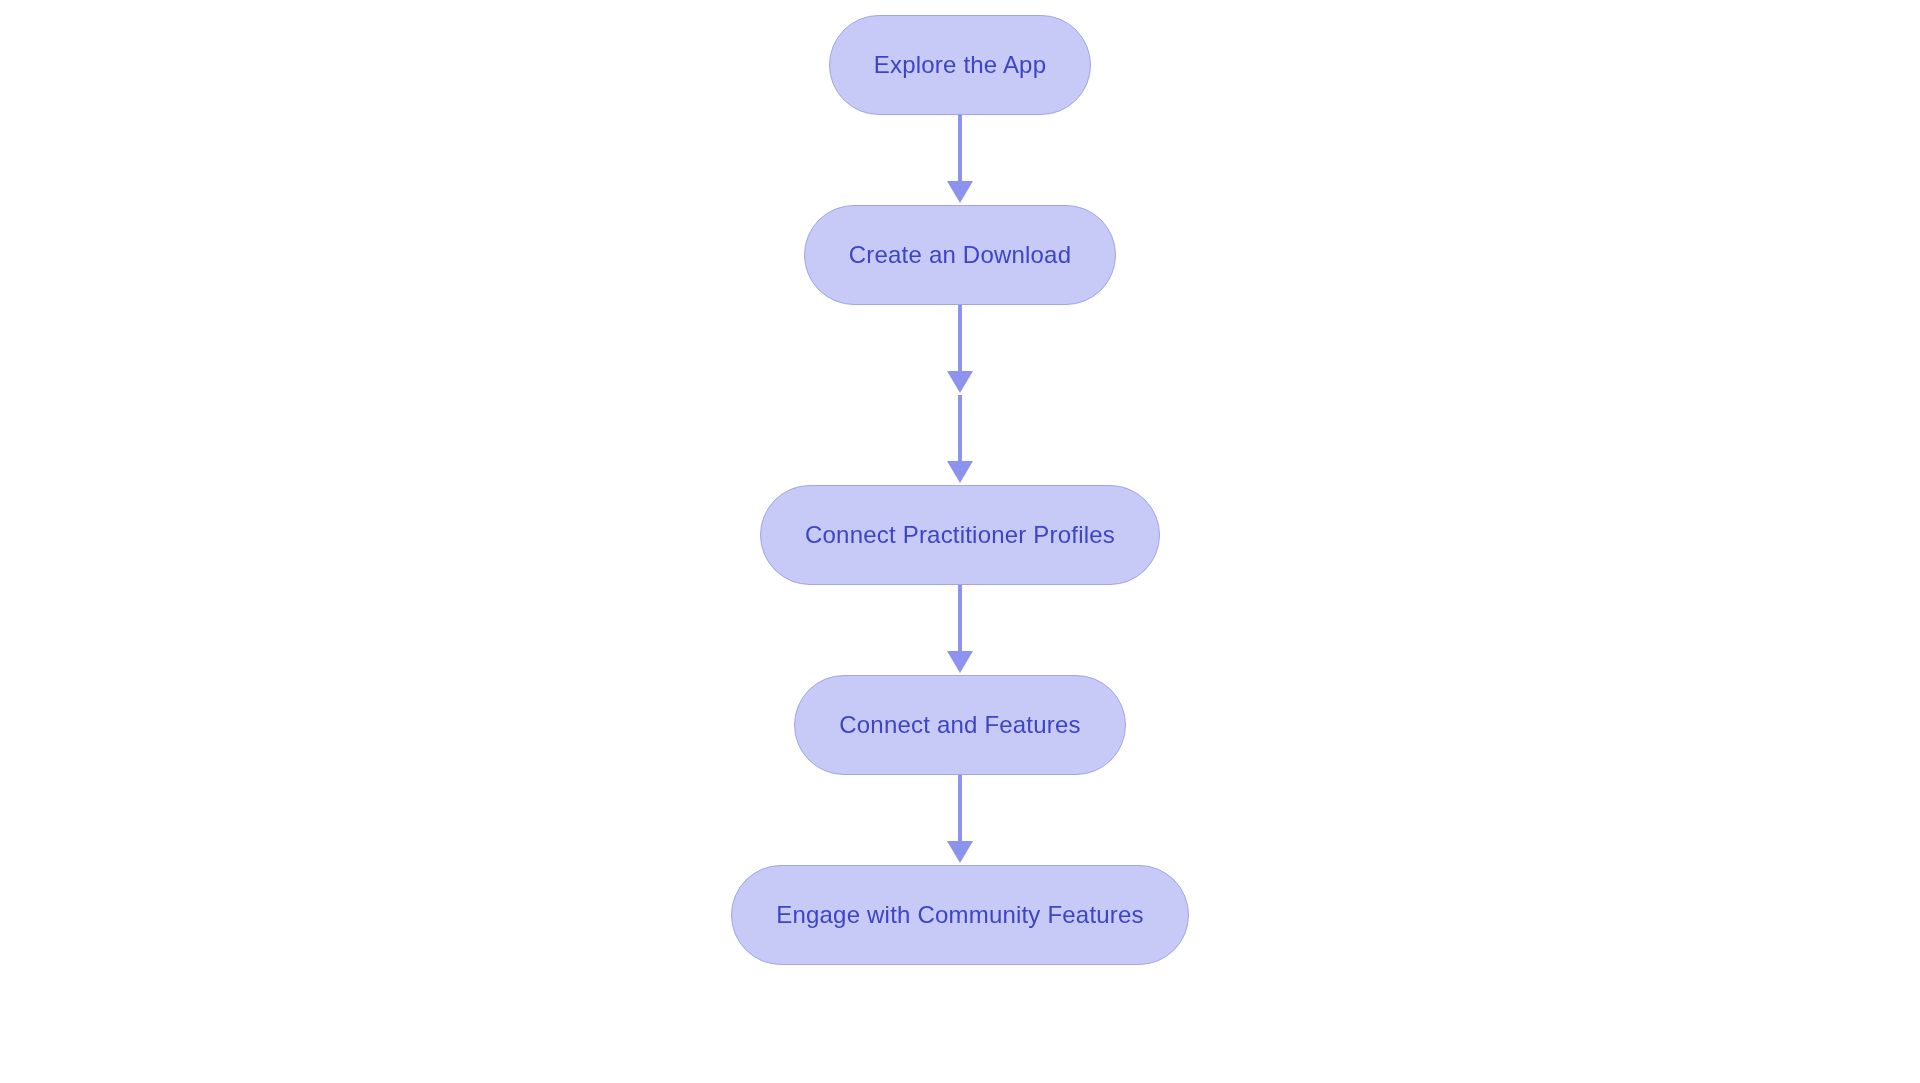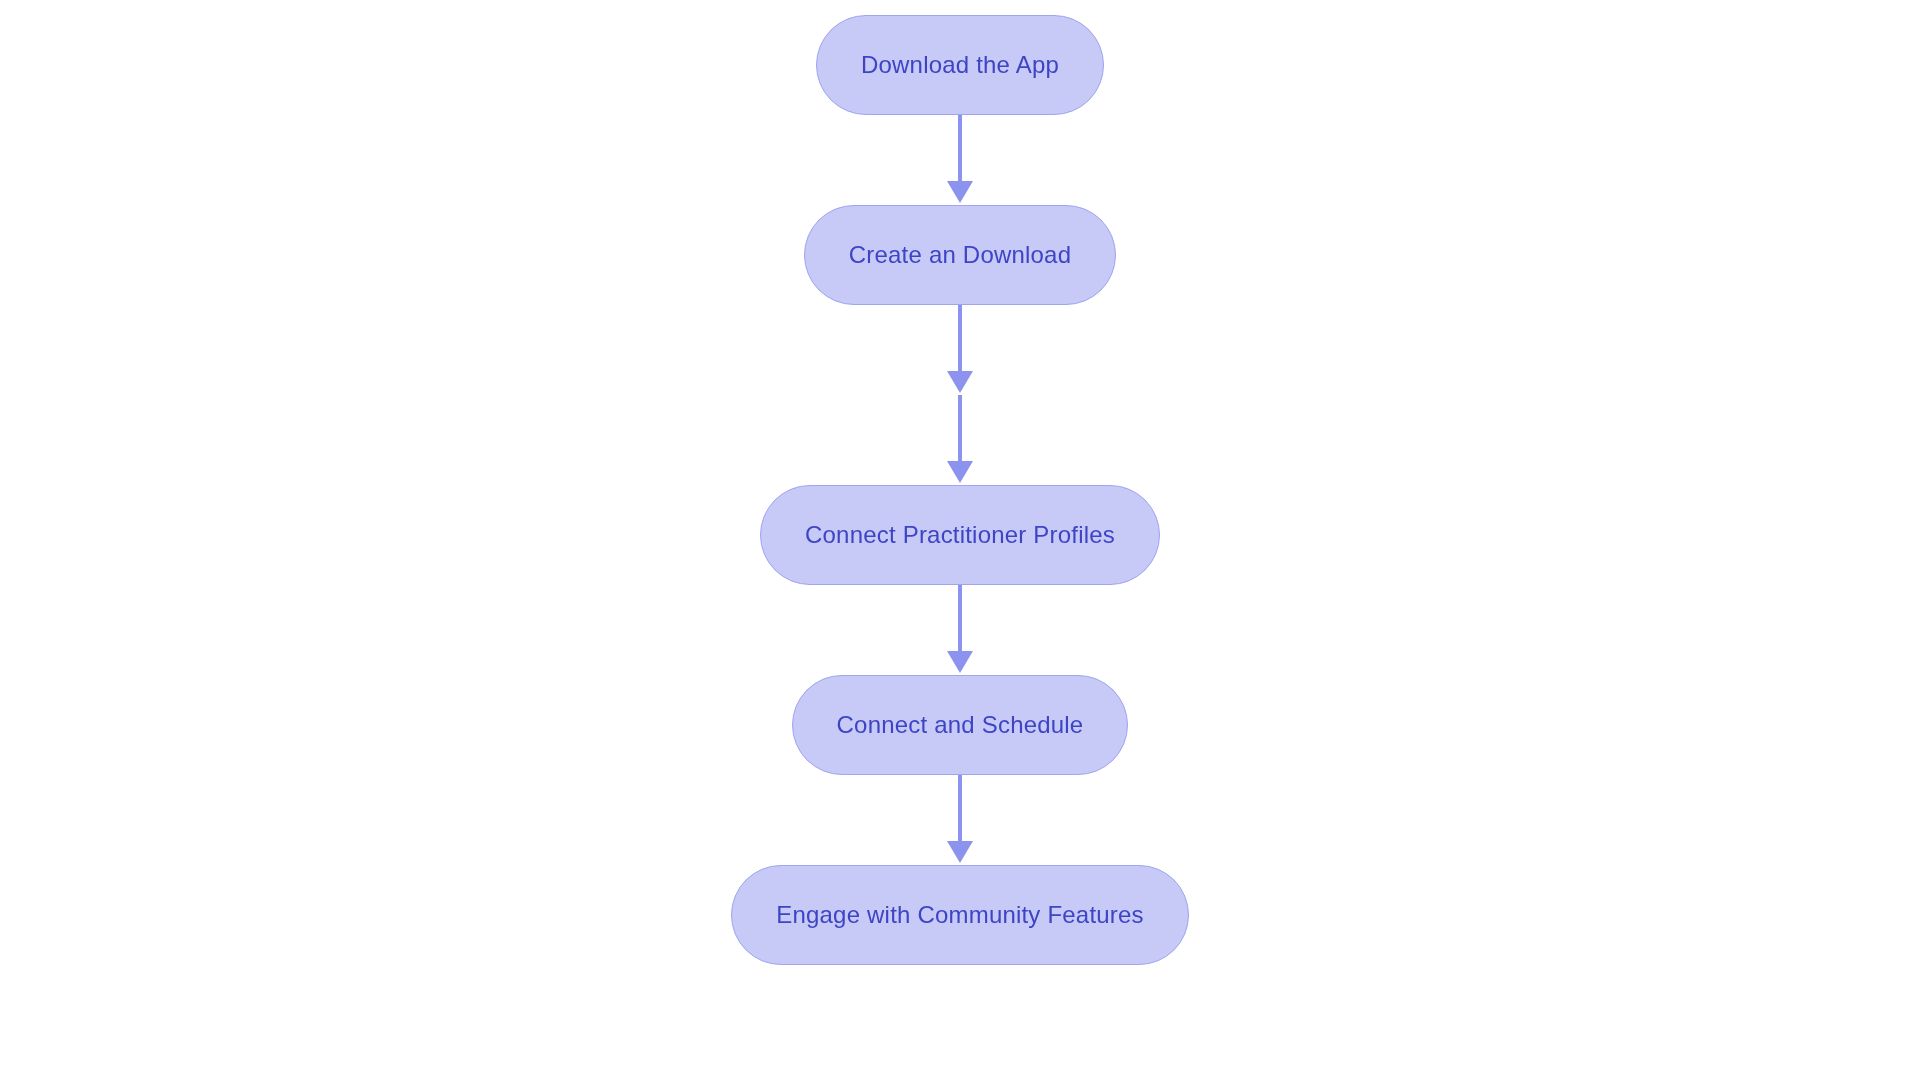--- a/index.html
+++ b/index.html
@@ -64,21 +64,21 @@
     border-right: 13px solid transparent;
     border-top: 22px solid var(--arrow-color);
   }
 </style>
 </head>
 <body>
 
 <div class="canvas">
 
   <div class="node">
-    <span class="node-label">Download the App</span>
+    <span class="node-label">Explore the App</span>
   </div>
 
   <div class="connector">
     <div class="line"></div>
     <div class="head"></div>
   </div>
 
   <div class="node">
     <span class="node-label">Create an Download</span>
   </div>
@@ -97,21 +97,21 @@
   <div class="node">
     <span class="node-label">Connect Practitioner Profiles</span>
   </div>
 
   <div class="connector">
     <div class="line"></div>
     <div class="head"></div>
   </div>
 
   <div class="node">
-    <span class="node-label">Connect and Schedule</span>
+    <span class="node-label">Connect and Features</span>
   </div>
 
   <div class="connector">
     <div class="line"></div>
     <div class="head"></div>
   </div>
 
   <div class="node">
     <span class="node-label">Engage with Community Features</span>
   </div>

